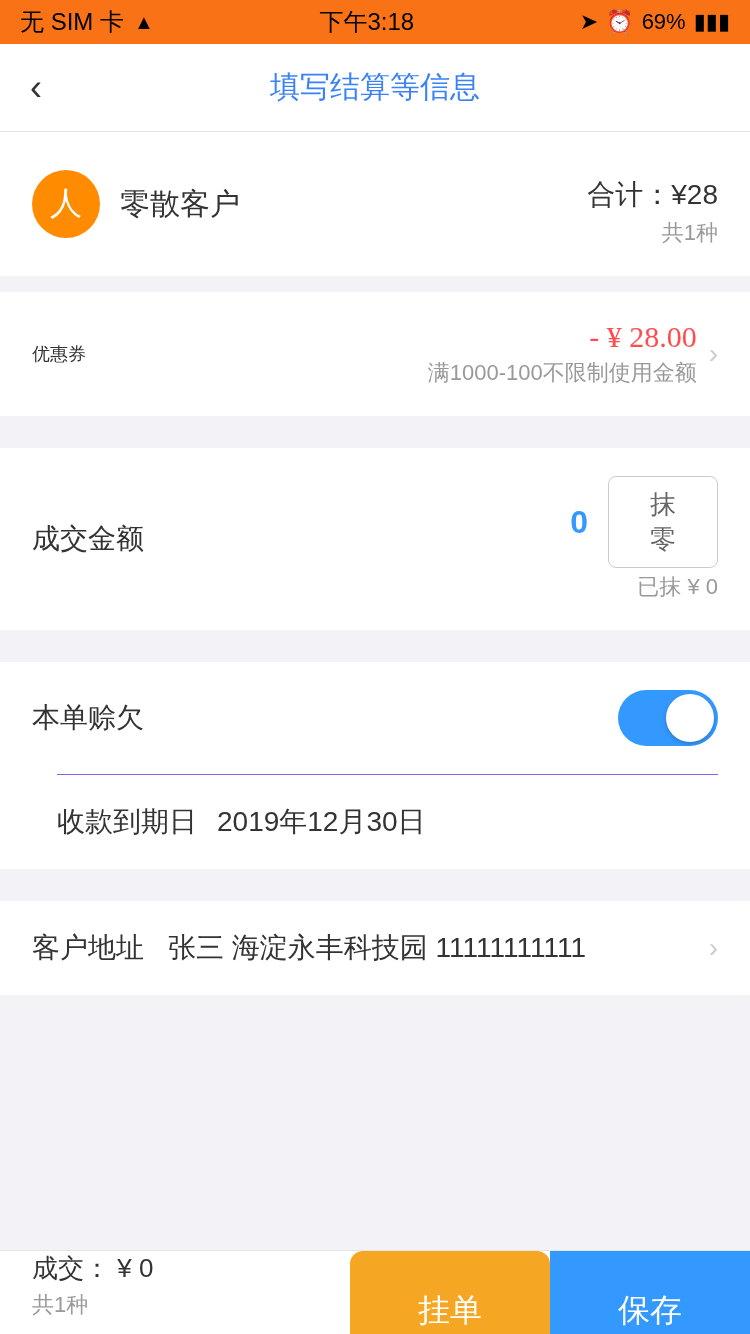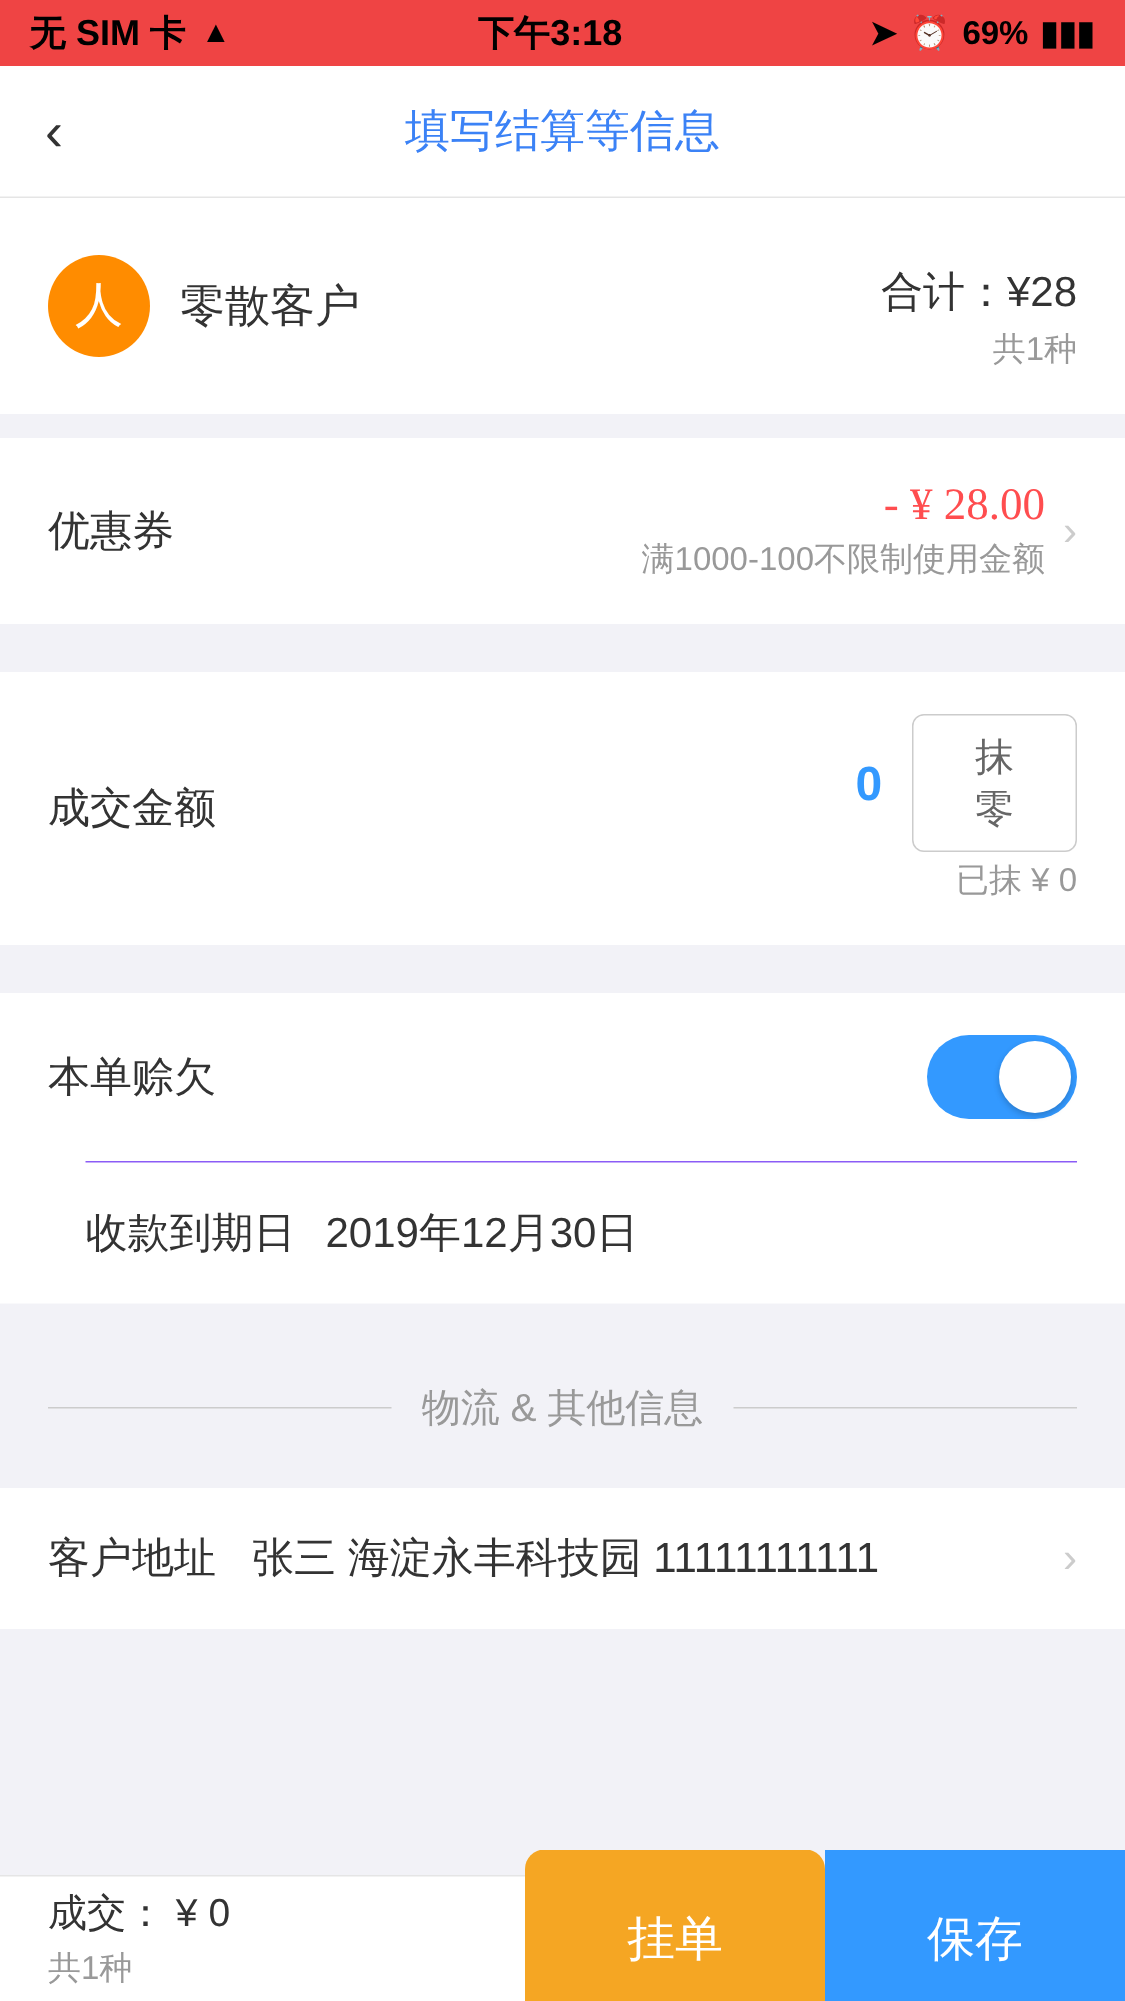--- a/index.html
+++ b/index.html
@@ -9,27 +9,27 @@
       background: #f2f2f7;
       width: 750px;
       min-height: 1334px;
       overflow-x: hidden;
       font-size: 28px;
     }
 
     
     .status-bar {
       height: 44px;
-      background: #ef4444;
+      background: #f97316;
       display: flex;
       align-items: center;
       justify-content: space-between;
       padding: 0 20px;
       font-size: 24px;
-      font-weight: 700;
+      font-weight: 400;
     }
     .status-left { display: flex; align-items: center; gap: 10px; }
     .status-right { display: flex; align-items: center; gap: 8px; font-size: 22px; }
     .wifi-icon { font-size: 20px; }
 
     
     .nav-bar {
       height: 88px;
       background: #fff;
       display: flex;
@@ -105,21 +105,21 @@
     
     .coupon-row {
       background: #fff;
       padding: 28px 32px;
       display: flex;
       align-items: center;
       justify-content: space-between;
       margin-bottom: 16px;
     }
     .coupon-label {
-      font-size: 28px;
+      font-size: 18px;
       color: #333;
     }
     .coupon-right {
       display: flex;
       align-items: center;
       gap: 12px;
     }
     .coupon-info {
       text-align: right;
     }
@@ -335,21 +335,20 @@
 
     
     .bottom-bar {
       position: fixed;
       bottom: 0;
       left: 0;
       width: 750px;
       height: 84px;
       background: #fff;
       display: flex;
-      align-items: center;
       border-top: 1px solid #e5e5e5;
     }
     .bottom-info {
       flex: 1;
       padding: 0 32px;
     }
     .bottom-deal {
       font-size: 26px;
       color: #333;
     }
@@ -451,27 +450,20 @@
       </div>
     </div>
     <div class="duedate-row">
       <span class="duedate-label">收款到期日</span>
       <span class="duedate-value">2019年12月30日</span>
     </div>
   </div>
 
   <div class="separator"></div>
 
-  <div class="logistics-section">
-    <div class="logistics-header">
-      <div class="logistics-line"></div>
-      <span>物流 &amp; 其他信息</span>
-      <div class="logistics-line"></div>
-    </div>
-  </div>
 
   <div class="address-section">
     <div class="address-row">
       <span class="address-label">客户地址</span>
       <span class="address-value">张三 海淀永丰科技园 11111111111</span>
       <span class="chevron-right">›</span>
     </div>
   </div>
 
 </div>

